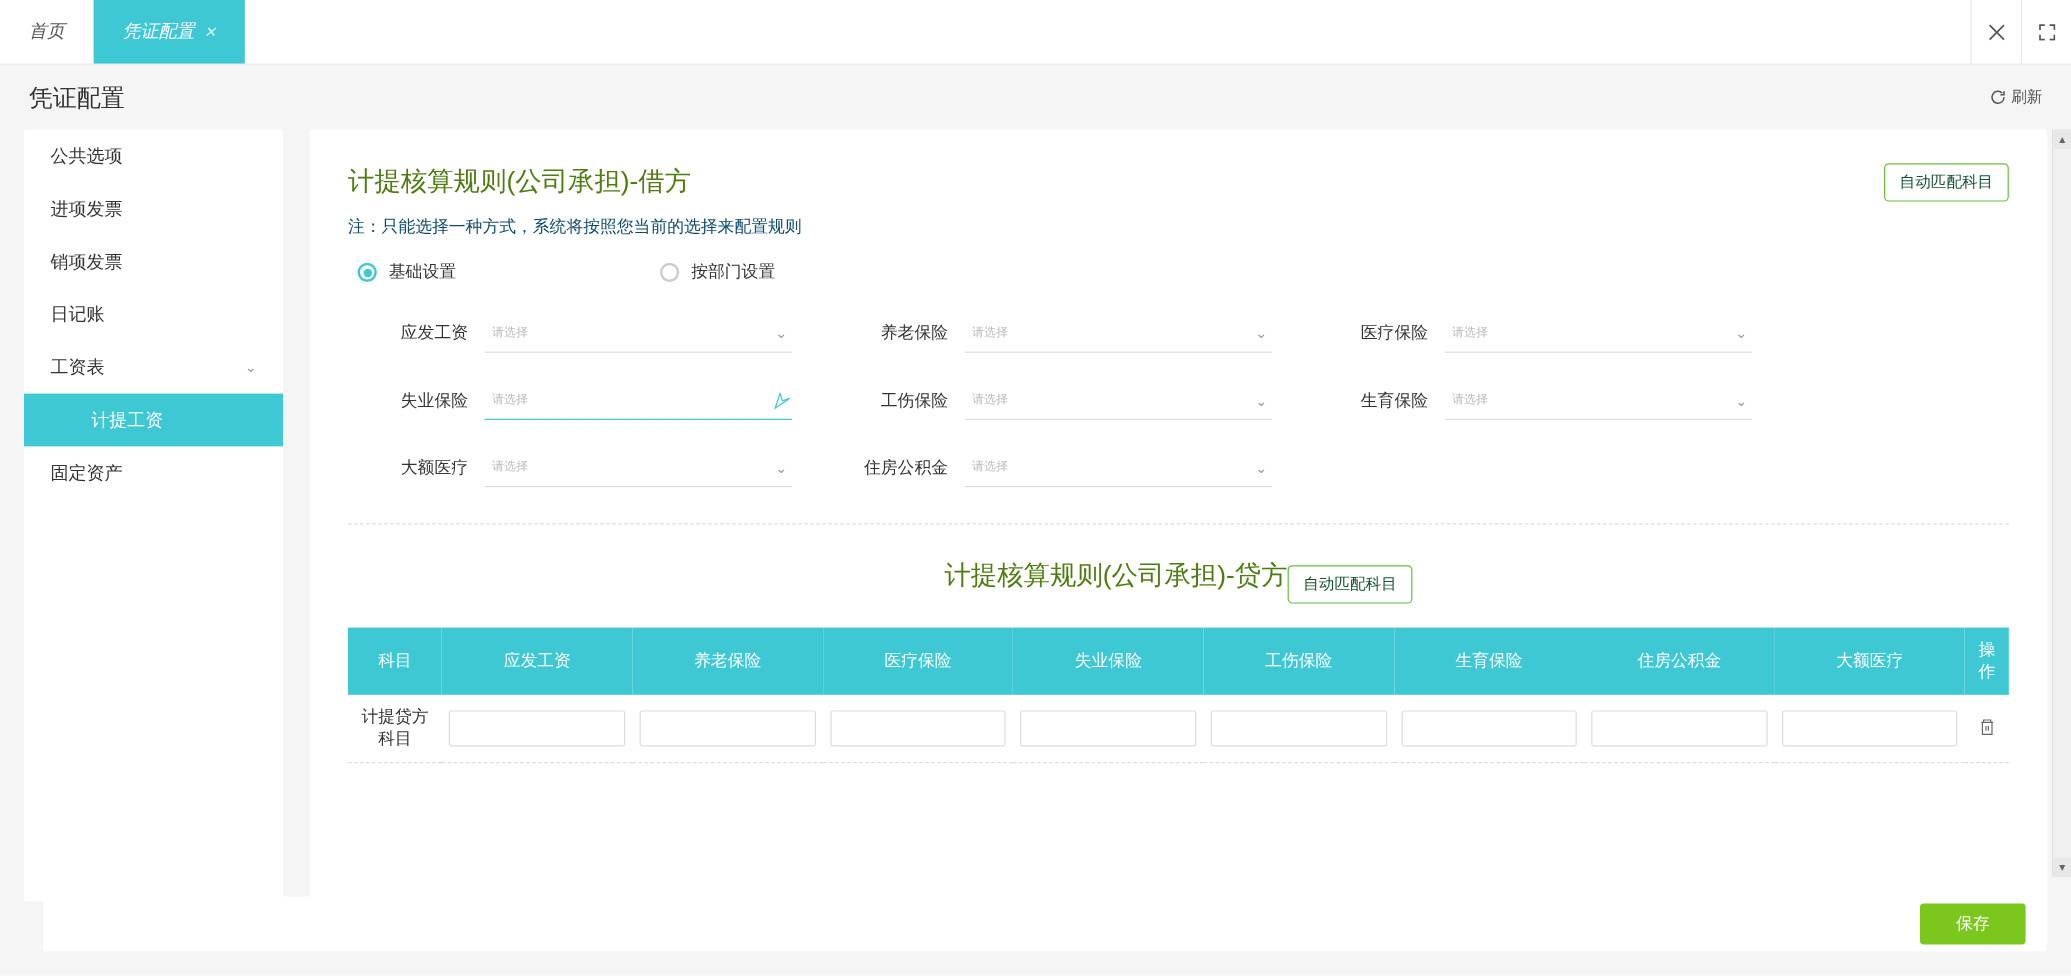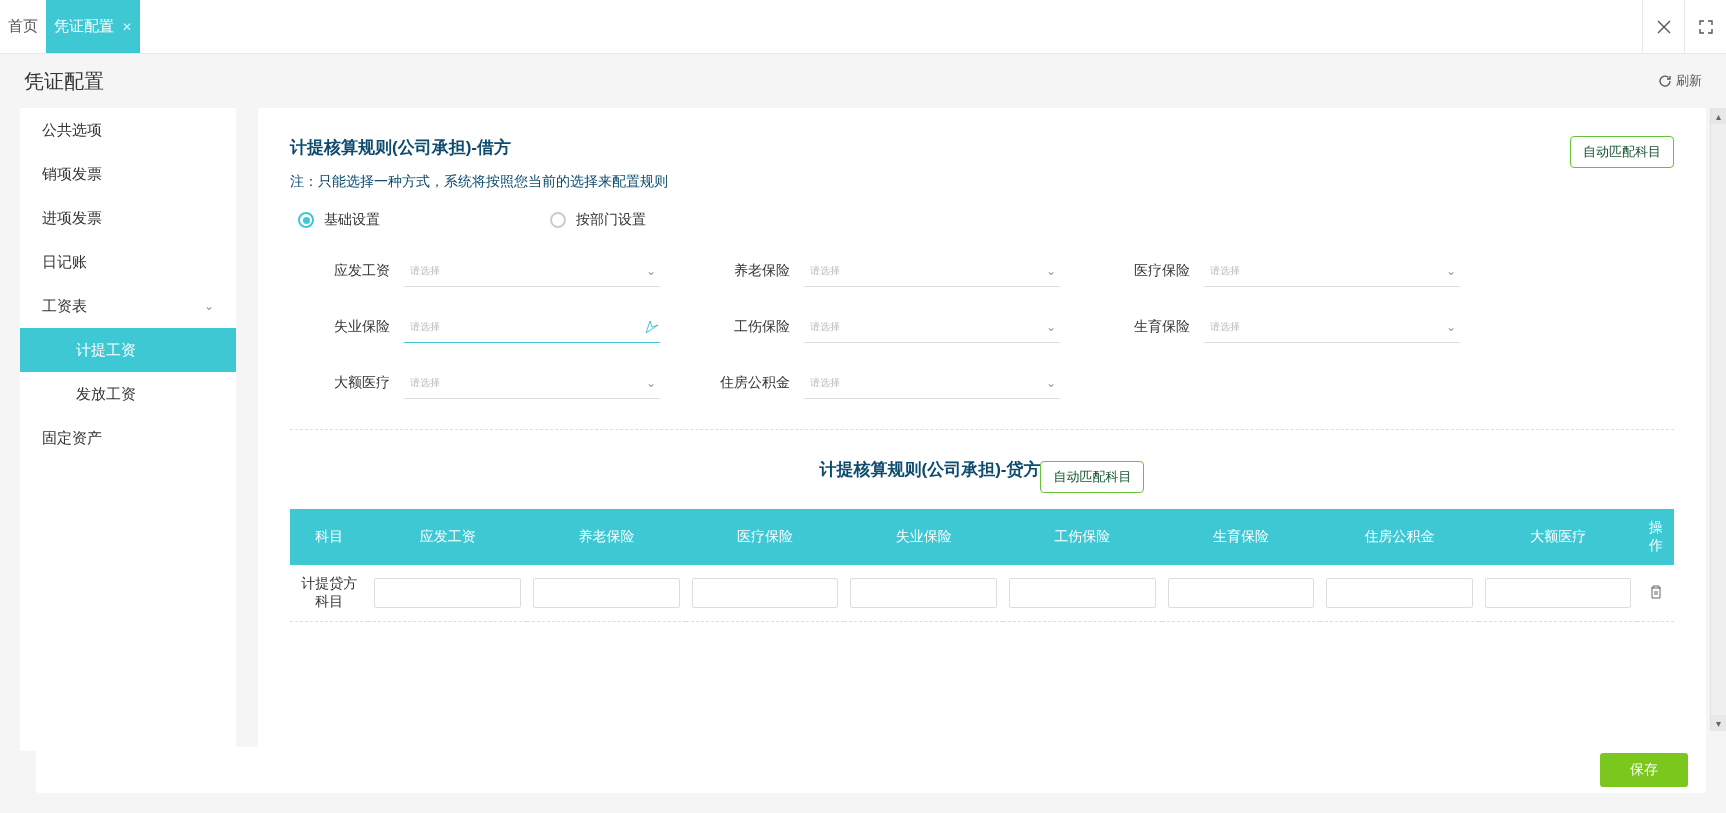--- a/index.html
+++ b/index.html
@@ -16,25 +16,26 @@
   height: 54px;
   background: #fff;
   display: flex;
   align-items: stretch;
   border-bottom: 1px solid #e8e8e8;
   position: relative;
 }
 .top-tab {
   display: flex;
   align-items: center;
-  padding: 0 8px;
+  padding: 0 24px;
   font-size: 15px;
   color: #555;
   cursor: pointer;
   gap: 8px;
+  font-style: italic;
 }
 .top-tab.active {
   background: #3ec8d4;
   color: #fff;
 }
 .top-tab-close {
   font-size: 12px;
   opacity: 0.8;
 }
 .top-right {
@@ -114,23 +115,23 @@
 }
 .main {
   flex: 1;
   background: #fff;
   border-radius: 2px;
   padding: 28px 32px 12px 32px;
   overflow-y: auto;
   position: relative;
 }
 .section-title {
-  font-size: 17px;
-  font-weight: 700;
-  color: #0c4a6e;
+  font-size: 22px;
+  font-weight: 400;
+  color: #4d7c0f;
   margin-bottom: 14px;
 }
 .header-row {
   display: flex;
   justify-content: space-between;
   align-items: flex-start;
 }
 .warning {
   color: #0c4a6e;
   font-size: 14px;
@@ -340,37 +341,34 @@
   </div>
 </div>
 
 <div class="layout">
 
   <div class="sidebar">
     <div class="sidebar-item">
         <span>公共选项</span>
       </div>
     <div class="sidebar-item">
+        <span>进项发票</span>
+      </div>
+    <div class="sidebar-item">
         <span>销项发票</span>
-      </div>
-    <div class="sidebar-item">
-        <span>进项发票</span>
       </div>
     <div class="sidebar-item">
         <span>日记账</span>
       </div>
     <div class="sidebar-item">
       <span>工资表</span>
       <span class="chevron-down">⌄</span>
     </div>
     <div class="sidebar-item sub active">
         <span>计提工资</span>
-      </div>
-    <div class="sidebar-item sub">
-        <span>发放工资</span>
       </div>
     <div class="sidebar-item">
         <span>固定资产</span>
       </div>
   </div>
 
   <div class="main">
 
     <div class="header-row">
       <div>

